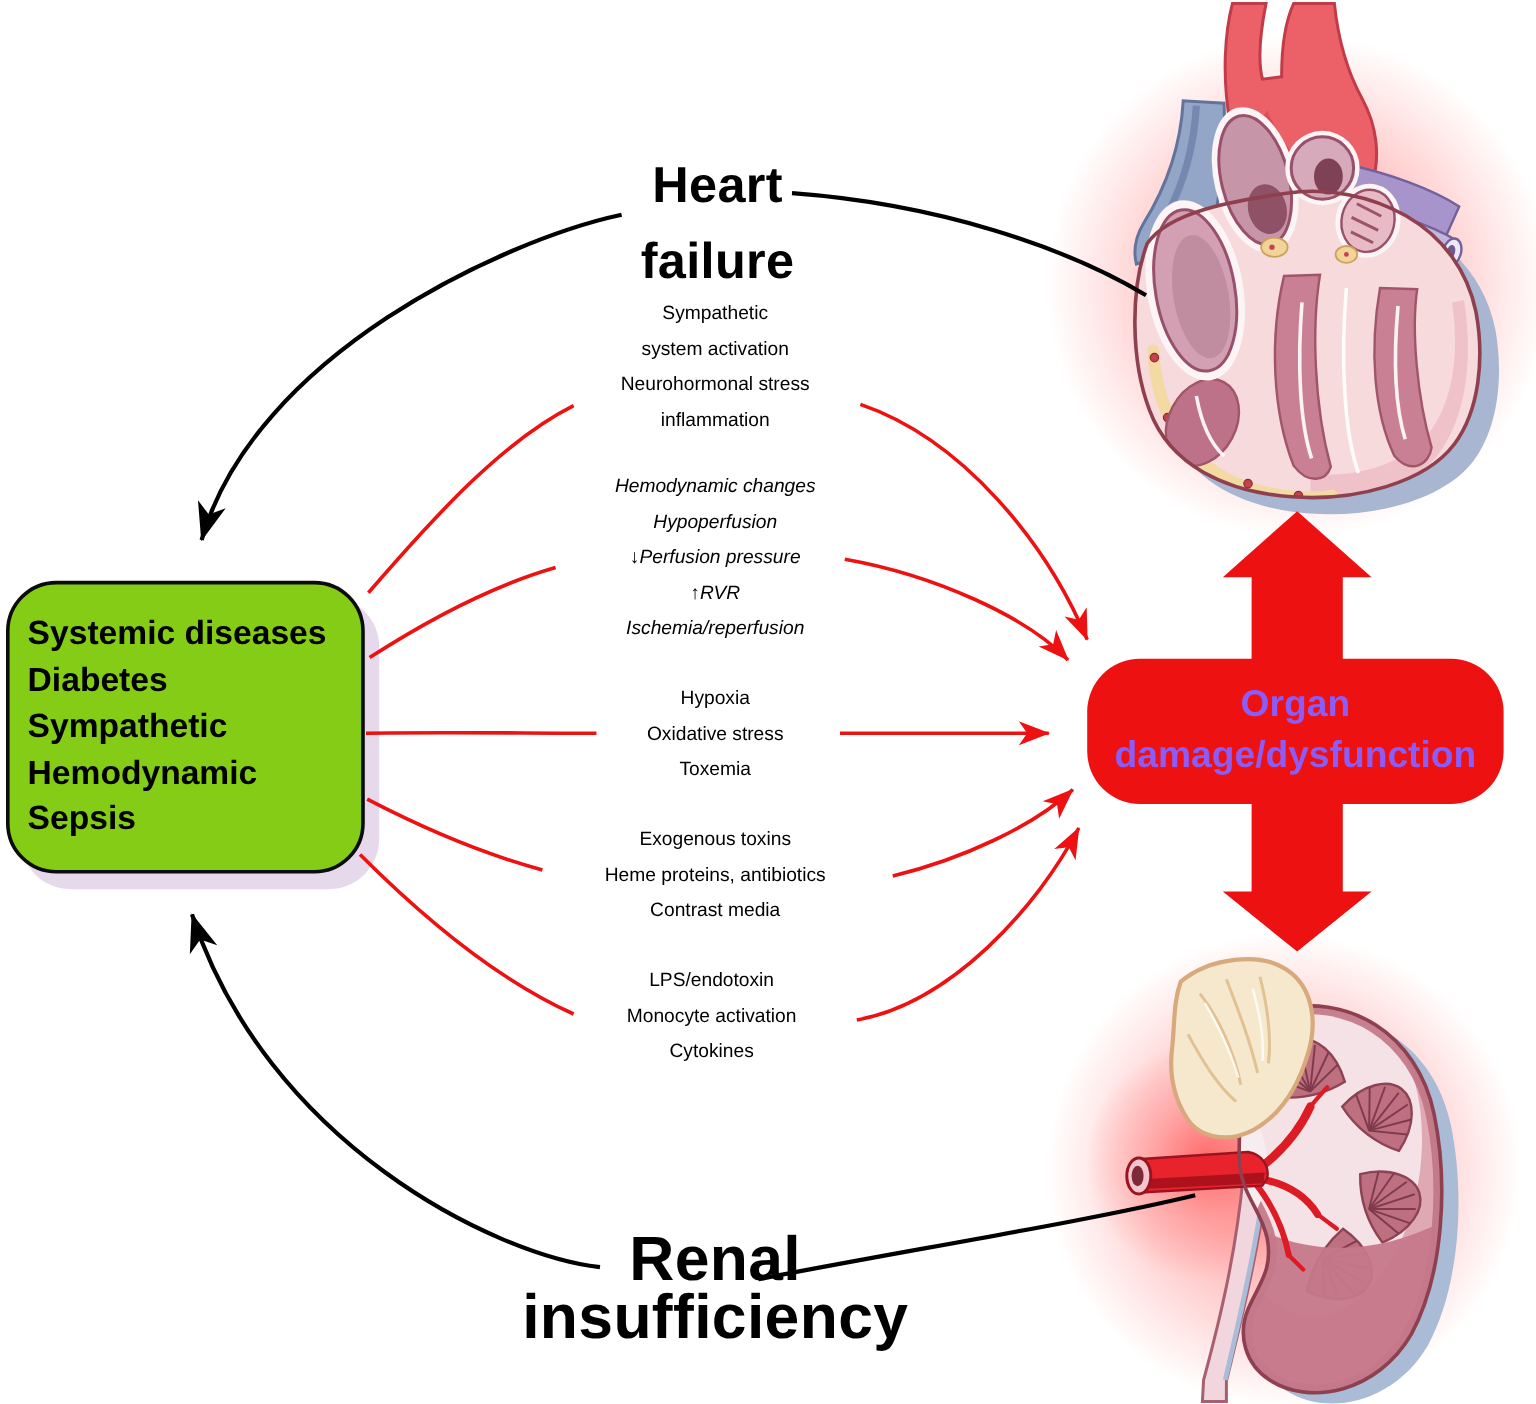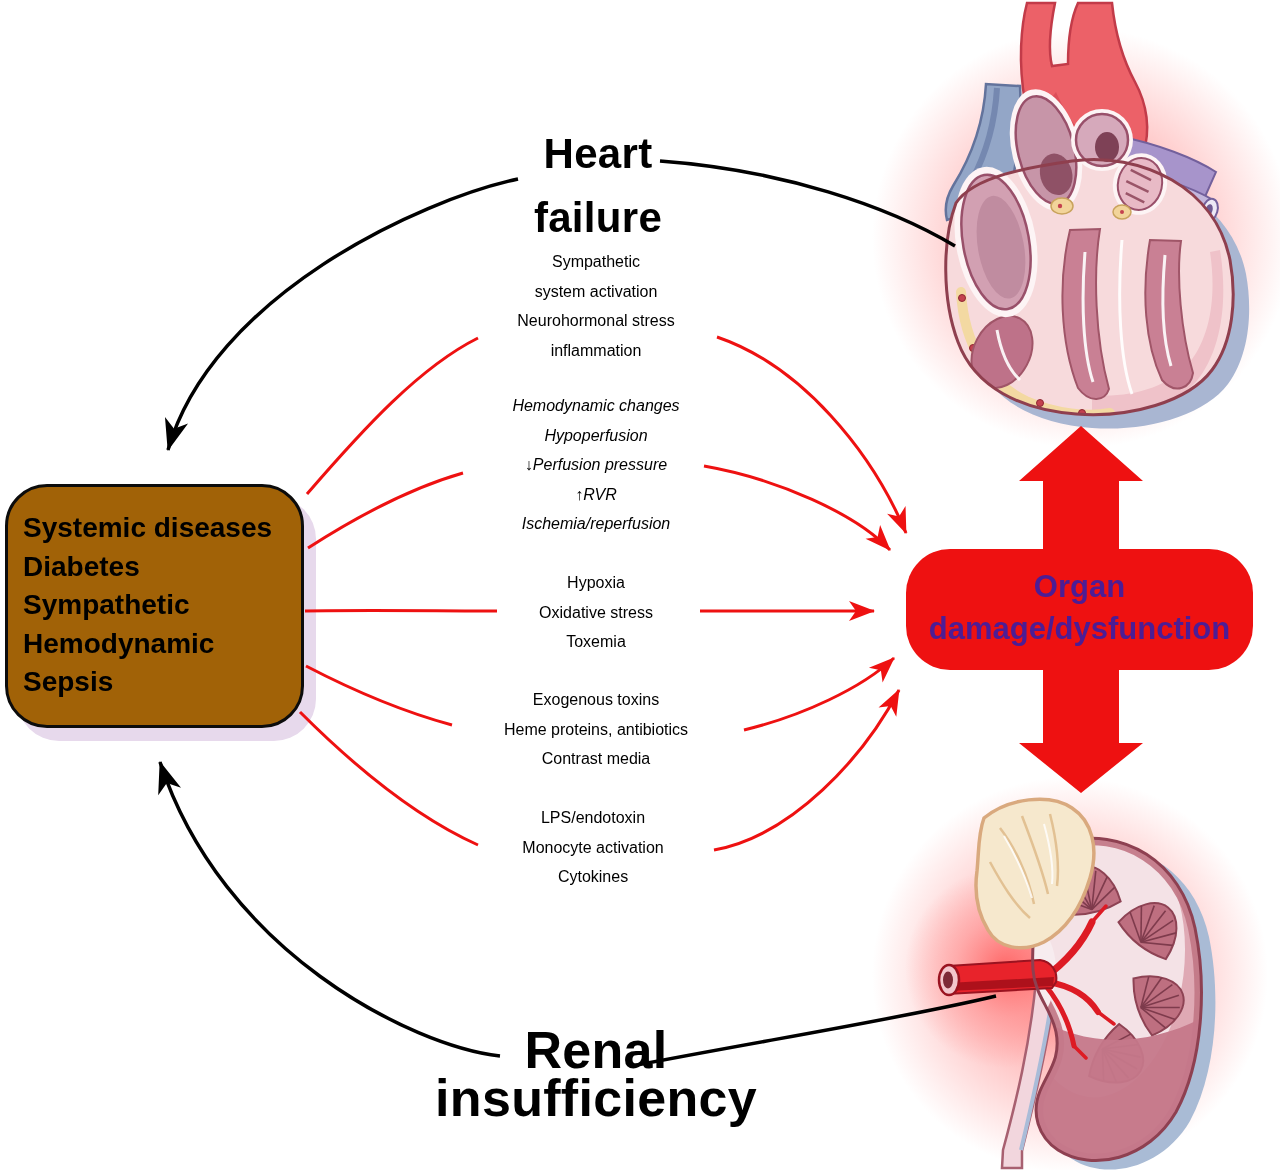--- a/index.html
+++ b/index.html
@@ -6,28 +6,28 @@
   .canvas{
     position:relative;width:1280px;height:1170px;background:#ffffff;
     font-family:"Liberation Sans","DejaVu Sans",sans-serif;color:#000;overflow:hidden;
   }
   svg.layer{position:absolute;left:0;top:0;z-index:3;}
   .lbl{position:absolute;text-align:center;white-space:pre-line;transform:translateX(-50%);z-index:4;}
   .title{font-size:42px;font-weight:700;line-height:64px;letter-spacing:.3px;}
   .med{font-size:16px;line-height:29.5px;}
   .leftbox{
     position:absolute;left:5px;top:484px;width:266px;height:216px;z-index:2;
-    background:#a16207;border:3px solid #0c0c0c;border-radius:42px;
+    background:#84cc16;border:3px solid #0c0c0c;border-radius:42px;
     box-shadow:12px 13px 0 0 #E7D9EC;
     padding:22px 12px 0 15px;
   }
   .leftbox .line{font-size:28px;font-weight:700;line-height:38.5px;white-space:nowrap;}
   .organlbl{
     position:absolute;left:906px;top:566px;width:347px;z-index:4;
-    text-align:center;white-space:pre-line;color:#4c1d95;
+    text-align:center;white-space:pre-line;color:#8b5cf6;
     font-size:31px;font-weight:700;line-height:42px;transform:none;
   }
 </style>
 </head>
 <body>
 
 <div class="canvas">
 
   <div class="leftbox">
     <div class="line">Systemic diseases</div>

